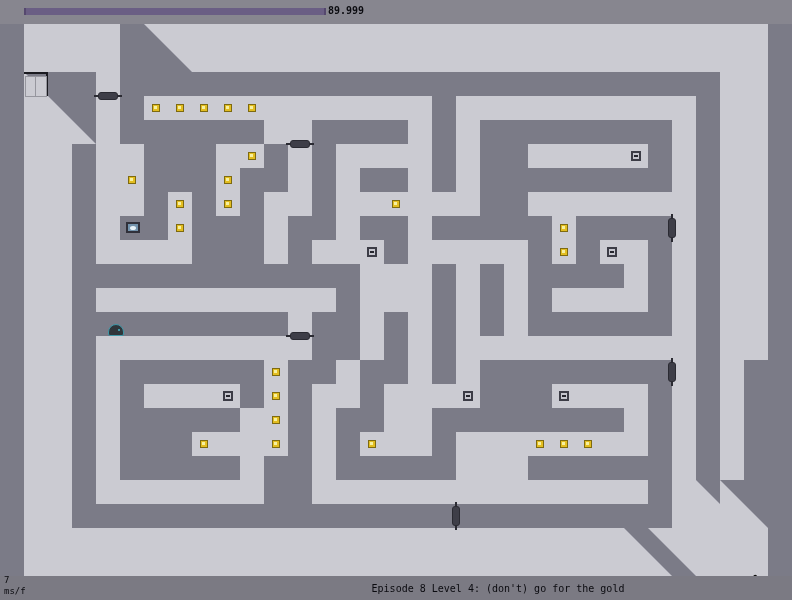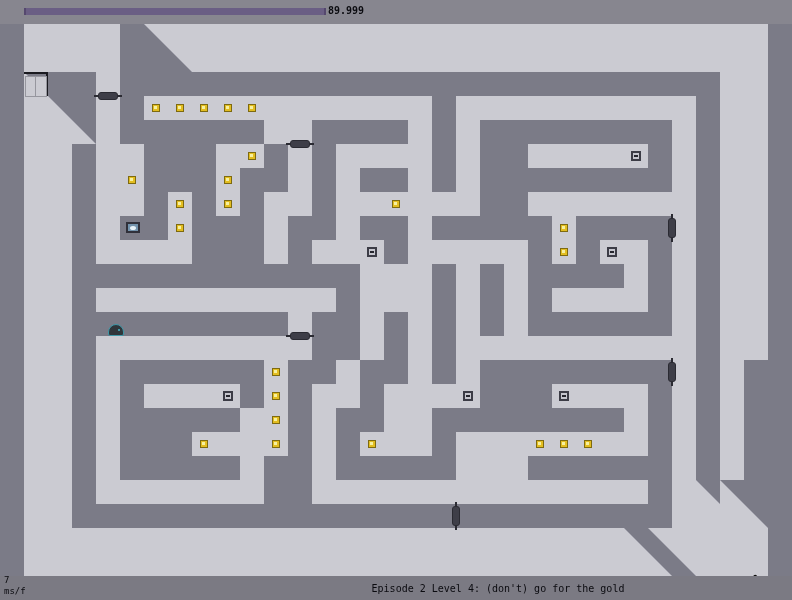--- a/index.html
+++ b/index.html
@@ -519,14 +519,14 @@
      </g>
     </svg>
   </div>
 
 <div id="hud-bottom" style="background: rgb(123, 122, 131);"></div>
 <div id="fps-block">
   <div>7</div>
   <div>ms/f</div>
 </div>
 <div id="level-title">
-  <span>Episode 2 Level 4: (don't) go for the gold</span>
+  <span>Episode 8 Level 4: (don't) go for the gold</span>
 </div>
 
 </body></html>

